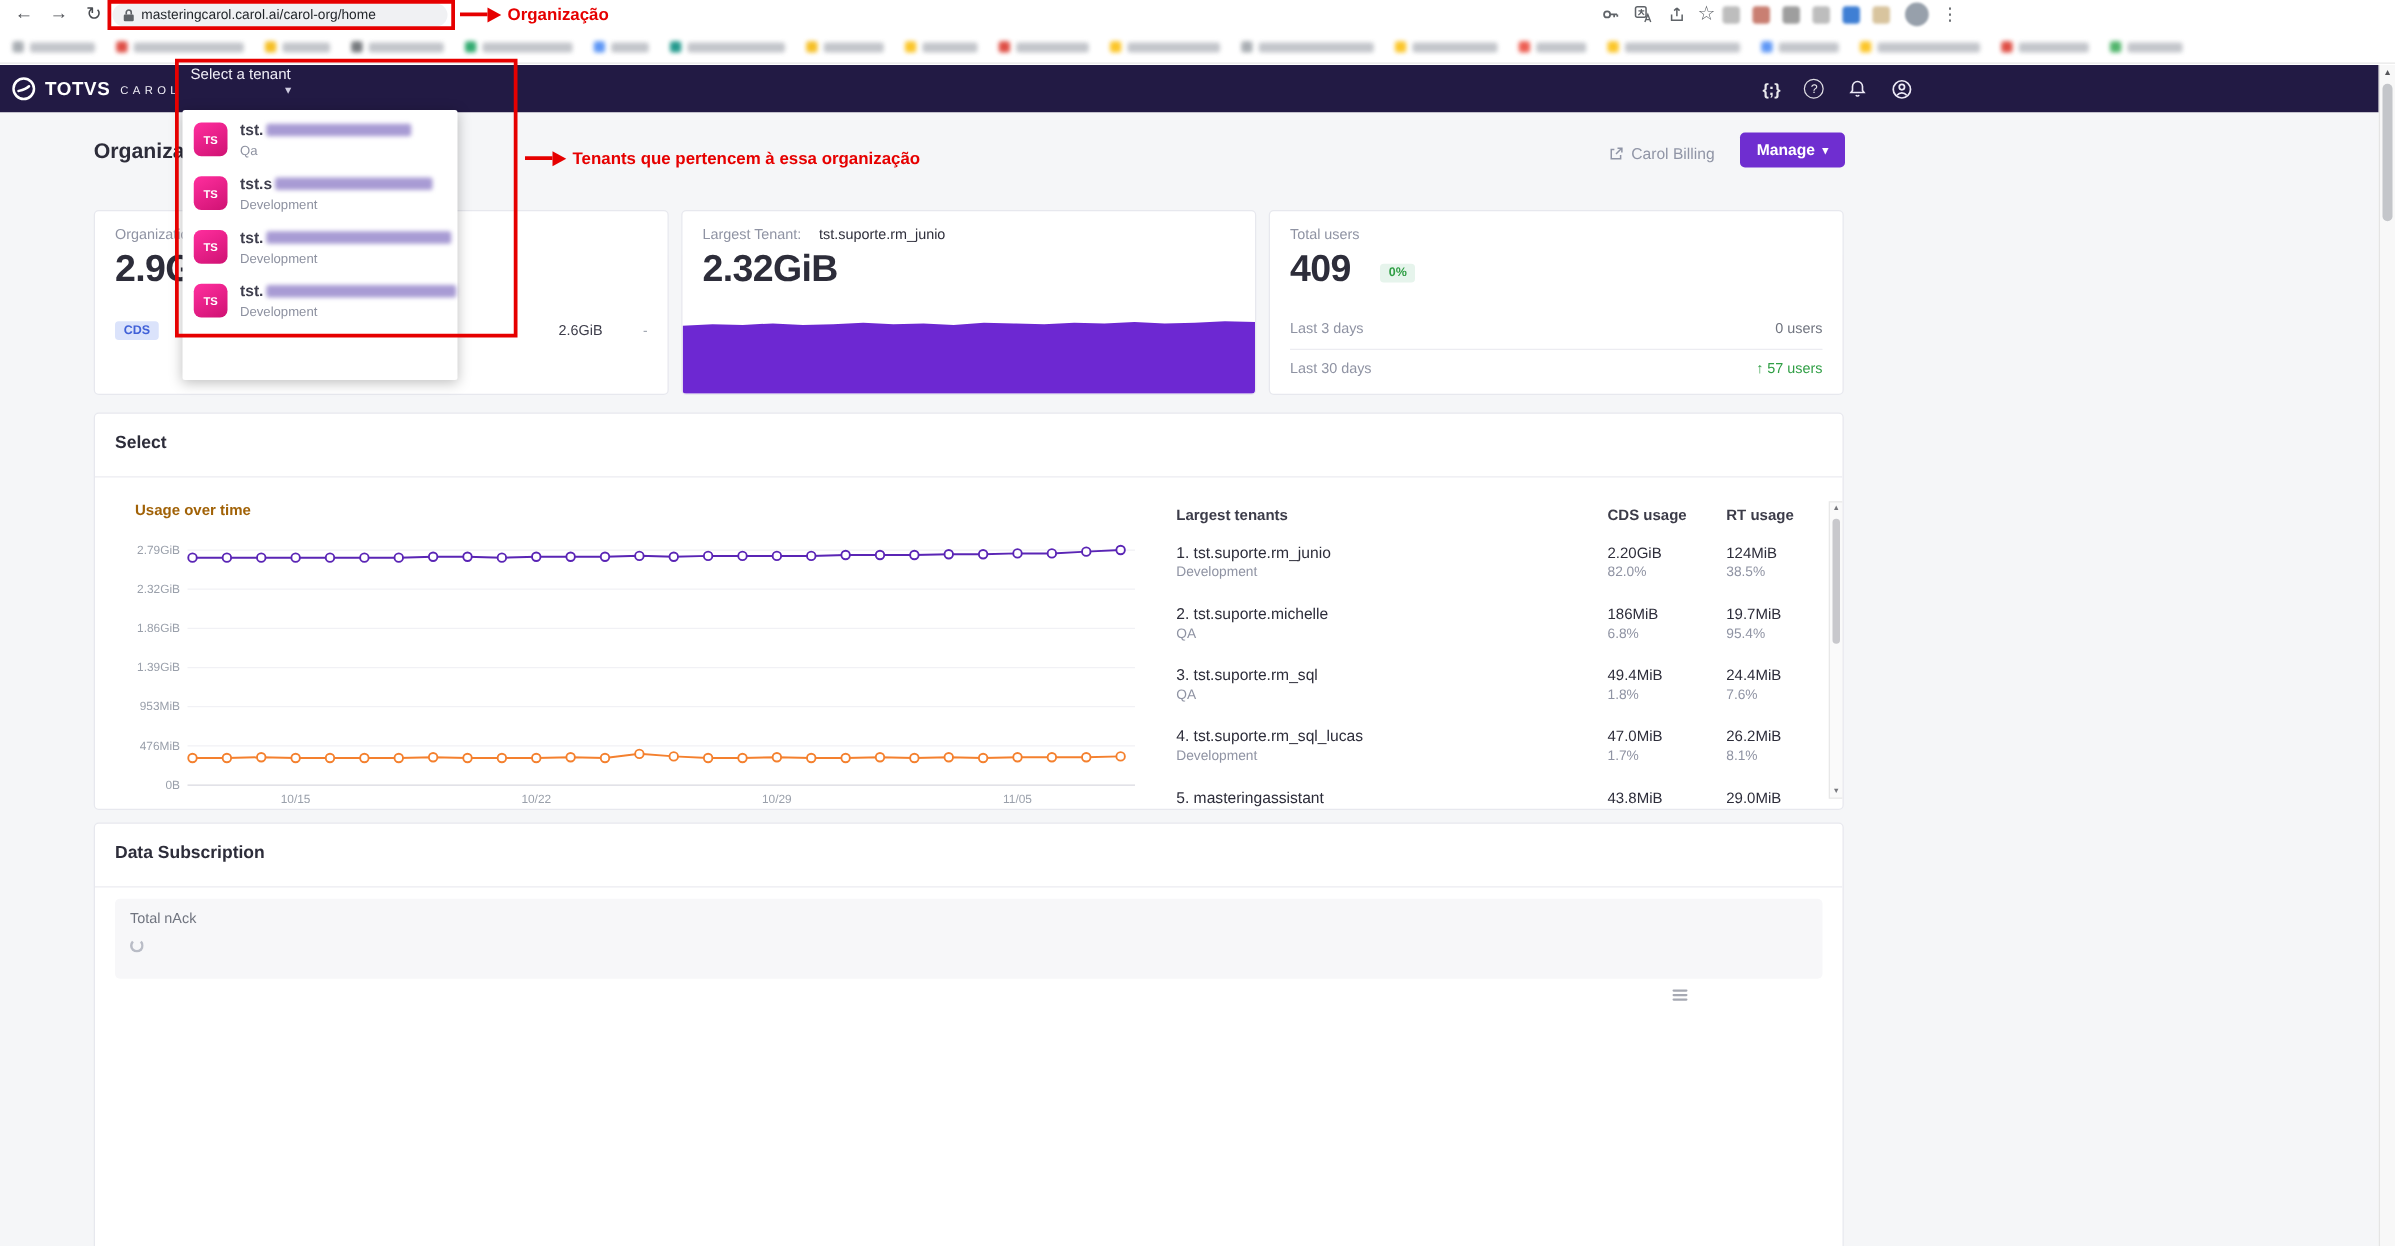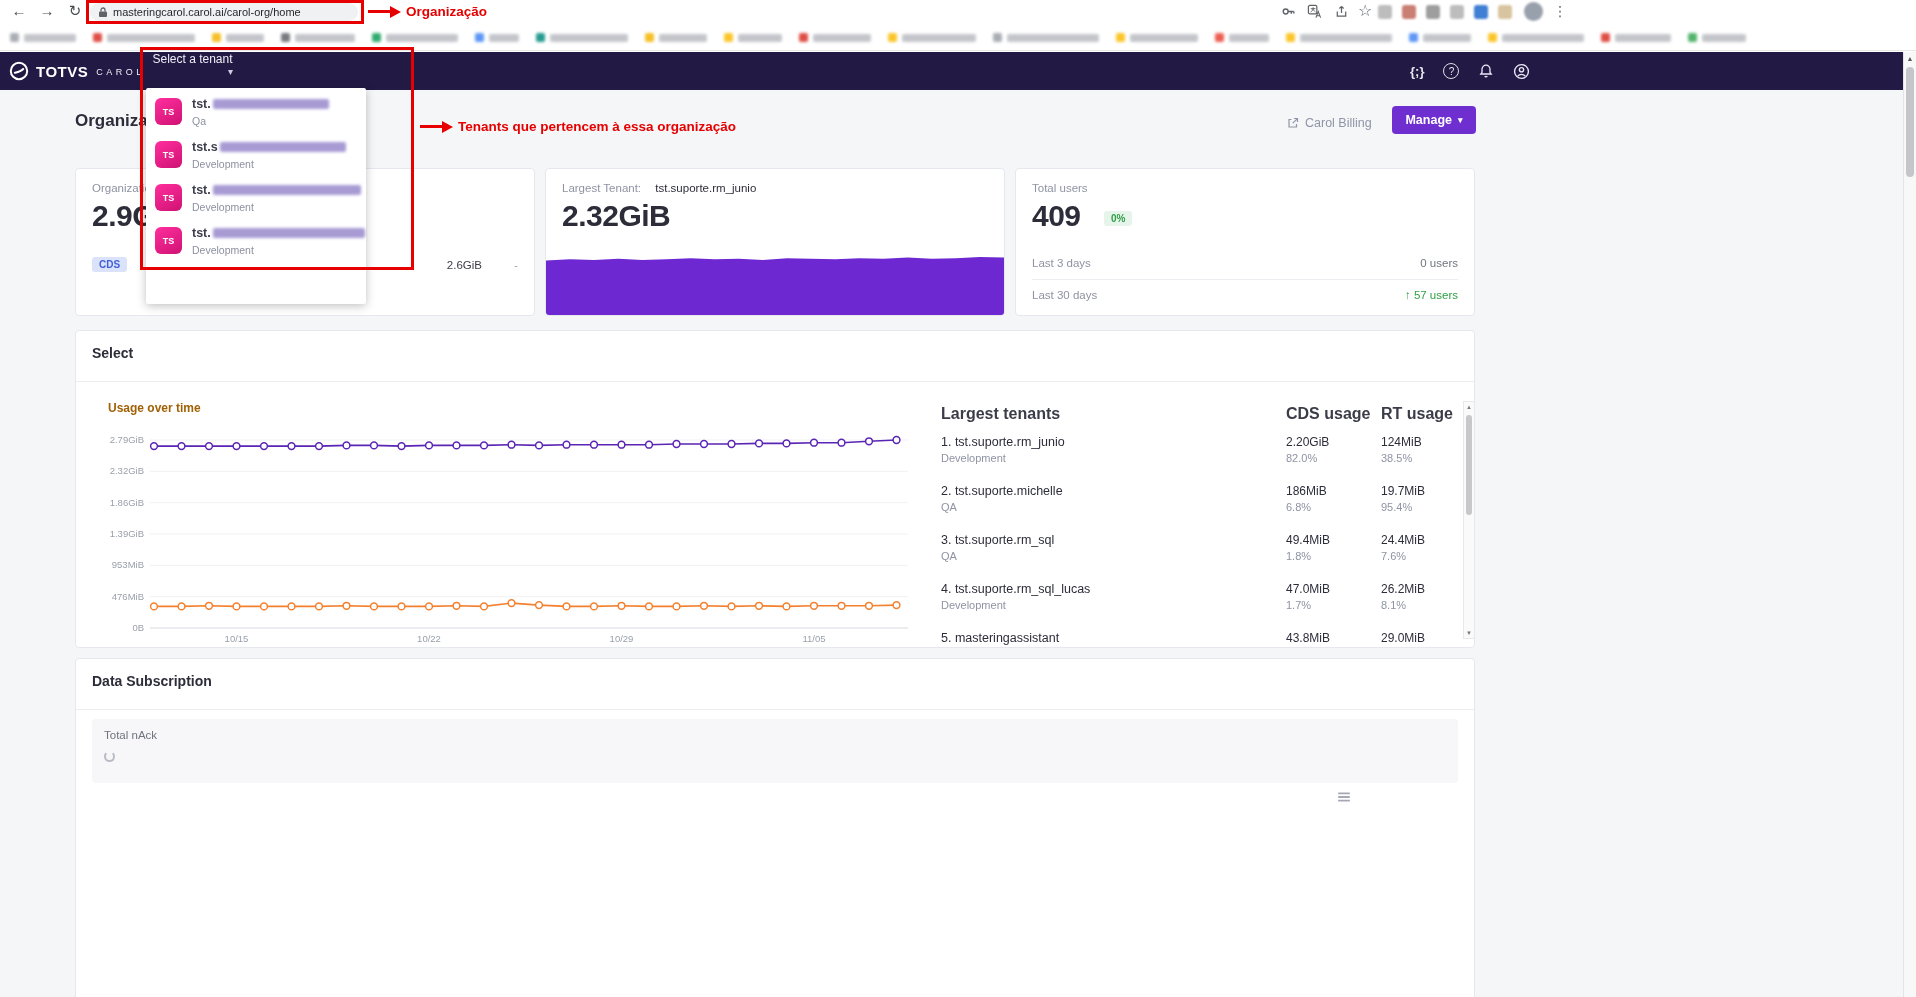--- a/index.html
+++ b/index.html
@@ -70,21 +70,21 @@
   .mr-right { position:absolute; right:0; top:2px; color:#70747f; }
   .divider-line { position:absolute; left:16px; right:16px; border-top:1px solid #ececf1; }
   .label-strong { color:#2d2d3a; font-weight:normal;margin-left:11px; }
   .green { color:#2f9e44 !important; }
   .red { color:#e03131 !important; }
   .gray { color:#9aa0ab !important; }
 
   .sec-card-title { position:absolute; left:16px; top:14px; font-size:14px; font-weight:bold; color:#2d2d3a; }
   .sec-divider { position:absolute; left:0; right:0; top:50px; border-top:1px solid #ececf1; }
   .chart-subtitle { position:absolute; left:32px; top:70px; font-size:12px; font-weight:bold; color:#a16207; }
-  .lt-header { position:absolute; top:74px; font-size:16px; font-weight:bold; color:#3c3c49; }
+  .lt-header { position:absolute; top:74px; font-size:12px; font-weight:bold; color:#3c3c49; }
   #tenant-rows { position:absolute; left:865px; top:102px; width:525px; }
   .lt-row { position:relative; height:49px; }
   .lt-title { position:absolute; left:0; top:2px; font-size:12.5px; font-weight:normal; color:#2d2d3a; white-space:nowrap; }
   .lt-env { position:absolute; left:0; top:19px; font-size:11px; color:#8f93a3; }
   .lt-col { position:absolute; top:0; width:90px; }
   .lt-cds { left:345px; }
   .lt-rt { left:440px; }
   .lt-val { position:absolute; left:0; top:2px; font-size:12px; color:#2d2d3a; }
   .lt-pct { position:absolute; left:0; top:19px; font-size:11px; color:#8f93a3; }
 

